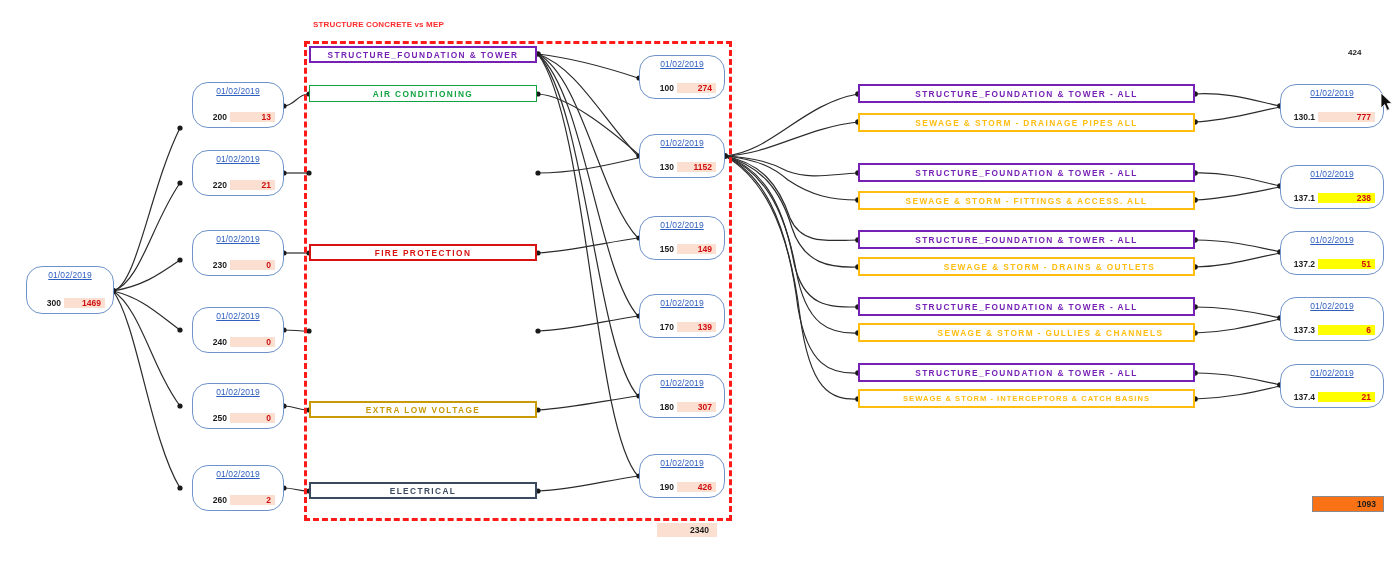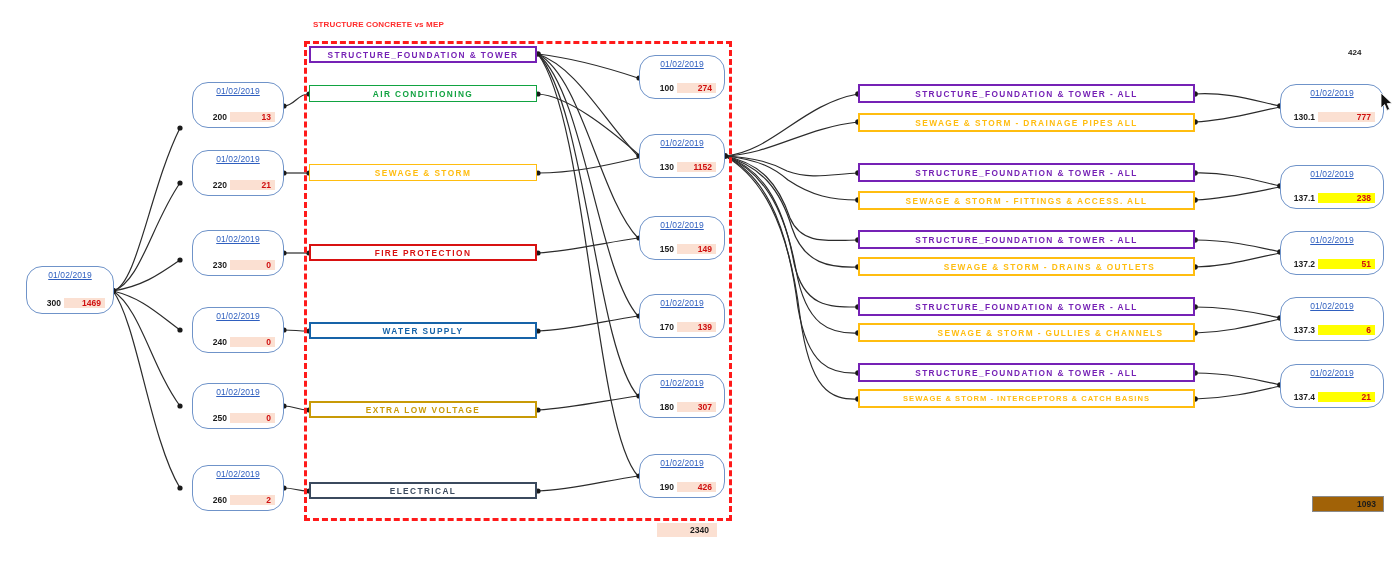--- a/index.html
+++ b/index.html
@@ -69,21 +69,21 @@
     position:absolute;background:#fbe0d2;color:#1b1b1b;
     font-size:8.5px;font-weight:bold;text-align:right;
     padding:2px 8px 2px 4px;box-sizing:border-box;z-index:4;
   }
   .plain-num{
     position:absolute;color:#1b1b1b;font-size:8px;font-weight:bold;
     white-space:nowrap;z-index:4;
   }
   .boxed-num{
     position:absolute;box-sizing:border-box;
-    border:1.2px solid #8a8a8a;background:#a16207;color:#1b1b1b;
+    border:1.2px solid #8a8a8a;background:#f97316;color:#1b1b1b;
     font-size:8.5px;font-weight:bold;text-align:right;
     padding:2px 7px 2px 3px;z-index:4;
   }
   .cursor-arrow{position:absolute;z-index:8;}
 </style>
 </head>
 <body>
 
 <div id="canvas">
 
@@ -251,28 +251,22 @@
       <div class="val">2</div>
     </div>
   </div>
 
   <div class="bar" style="left:297px;top:38px;width:228px;height:17px;border-color:#7521b5;">
     <span style="color:#7521b5;">STRUCTURE_FOUNDATION &amp; TOWER</span>
   </div>
   <div class="bar thin" style="left:297px;top:77px;width:228px;height:17px;border-color:#11a341;">
     <span style="color:#11a341;">AIR CONDITIONING</span>
   </div>
-  <div class="bar thin" style="left:297px;top:156px;width:228px;height:17px;border-color:#ffbd10;">
-    <span style="color:#ffbd10;">SEWAGE &amp; STORM</span>
-  </div>
   <div class="bar" style="left:297px;top:236px;width:228px;height:17px;border-color:#d81111;text-align:right;">
     <span style="color:#d81111;">FIRE PROTECTION</span>
-  </div>
-  <div class="bar" style="left:297px;top:314px;width:228px;height:17px;border-color:#1663a8;">
-    <span style="color:#1663a8;">WATER SUPPLY</span>
   </div>
   <div class="bar" style="left:297px;top:393px;width:228px;height:17px;border-color:#c89a07;">
     <span style="color:#c89a07;">EXTRA LOW VOLTAGE</span>
   </div>
   <div class="bar" style="left:297px;top:474px;width:228px;height:17px;border-color:#3b4a5e;">
     <span style="color:#3b4a5e;">ELECTRICAL</span>
   </div>
 
   <div class="node" style="left:627px;top:47px;width:86px;height:44px;">
     <div class="date">01/02/2019</div>

